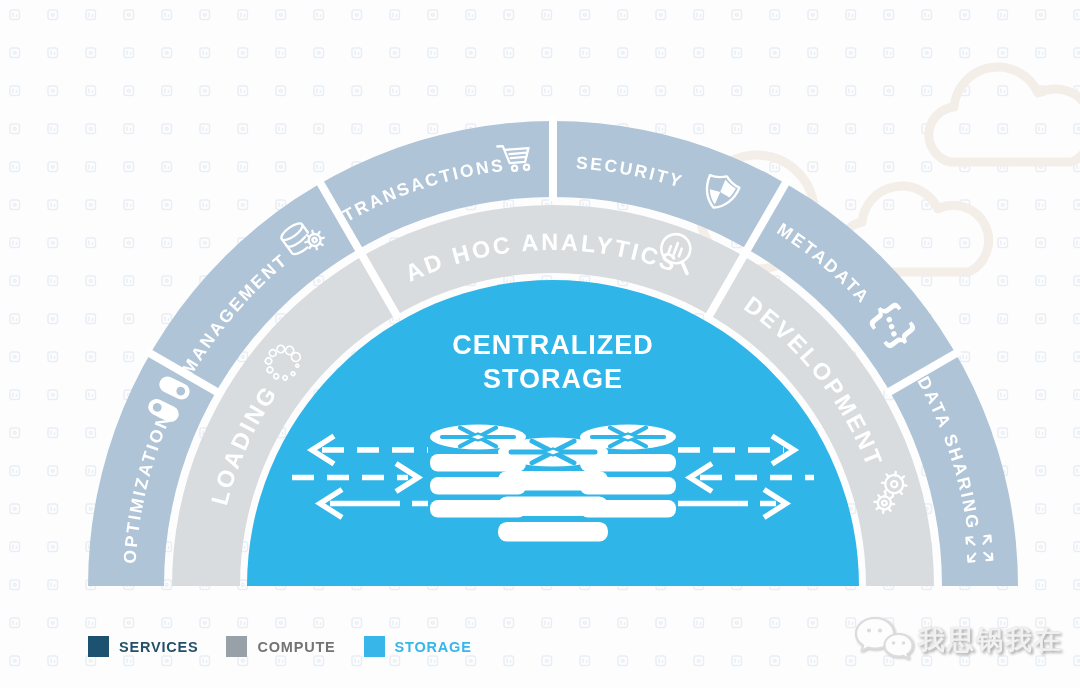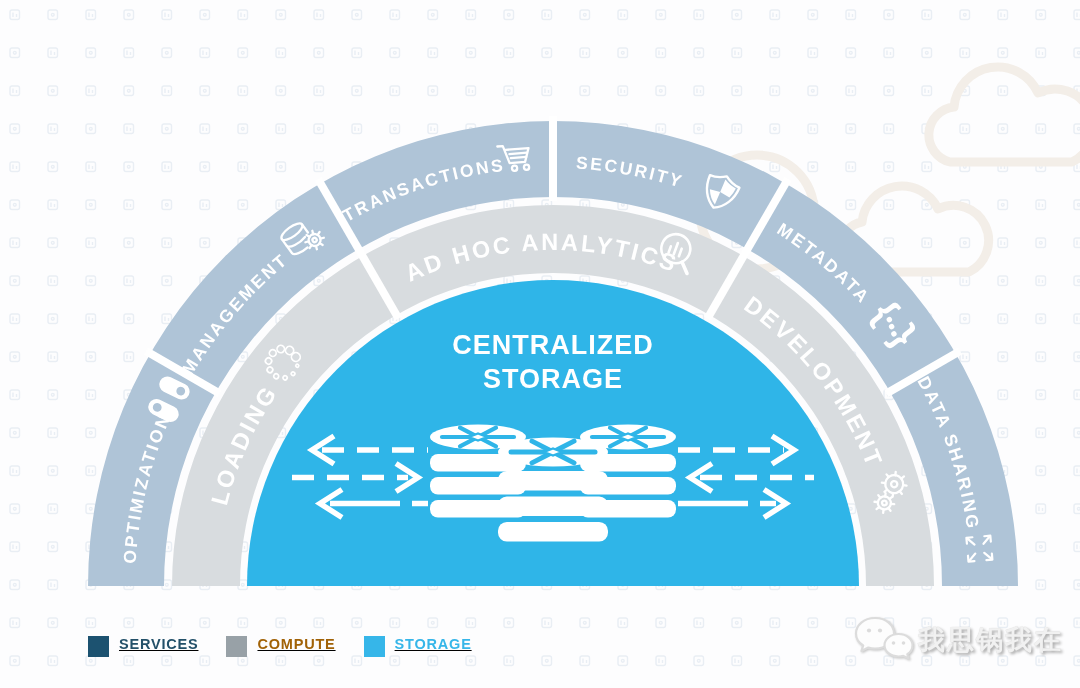--- a/index.html
+++ b/index.html
@@ -1,20 +1,20 @@
 <!DOCTYPE html>
 <html><head>
 <meta charset="utf-8">
 <style>
   html,body{margin:0;padding:0;background:#fff;}
   .stage{position:relative;width:1080px;height:688px;background:#fdfdfe;overflow:hidden;
          font-family:"Liberation Sans",sans-serif;}
   #arch-svg{position:absolute;left:0;top:0;}
   .legend{position:absolute;left:88px;top:636px;display:flex;gap:28px;align-items:center;}
-  .legend-item{display:flex;gap:10px;align-items:flex-start;text-decoration:underline;}
+  .legend-item{display:flex;gap:10px;align-items:center;}
   .swatch{width:21px;height:21px;display:inline-block;}
   .legend-label{font-weight:bold;font-size:14.5px;letter-spacing:0.8px;}
   .watermark{position:absolute;left:850px;top:612px;display:flex;align-items:center;gap:0;}
   .watermark-text{font-size:27px;font-weight:bold;color:#f1f1f1;letter-spacing:2px;
                   text-shadow:2px 2px 3px #ababab, 0 0 1px #d8d8d8;}
 </style>
 </head>
 <body>
 
 <div class="stage">
@@ -246,21 +246,21 @@
       </g>
     </svg>
 
   <div class="legend">
     <div class="legend-item">
       <span class="swatch" style="background: rgb(28, 82, 112);"></span>
       <span class="legend-label" style="color: rgb(35, 80, 105);">SERVICES</span>
     </div>
     <div class="legend-item">
       <span class="swatch" style="background: rgb(152, 161, 167);"></span>
-      <span class="legend-label" style="color: #a16207;">COMPUTE</span>
+      <span class="legend-label" style="color: #737373;">COMPUTE</span>
     </div>
     <div class="legend-item">
       <span class="swatch" style="background: rgb(54, 182, 233);"></span>
       <span class="legend-label" style="color: rgb(54, 182, 233);">STORAGE</span>
     </div>
   </div>
 
   <div class="watermark">
     <svg width="68" height="56" viewBox="0 0 68 56">
       <g fill="#fdfdfd" stroke="#dcdcdc" stroke-width="2.2" stroke-linejoin="round" style="filter:drop-shadow(1.5px 1.5px 1px #c4c4c4)">

